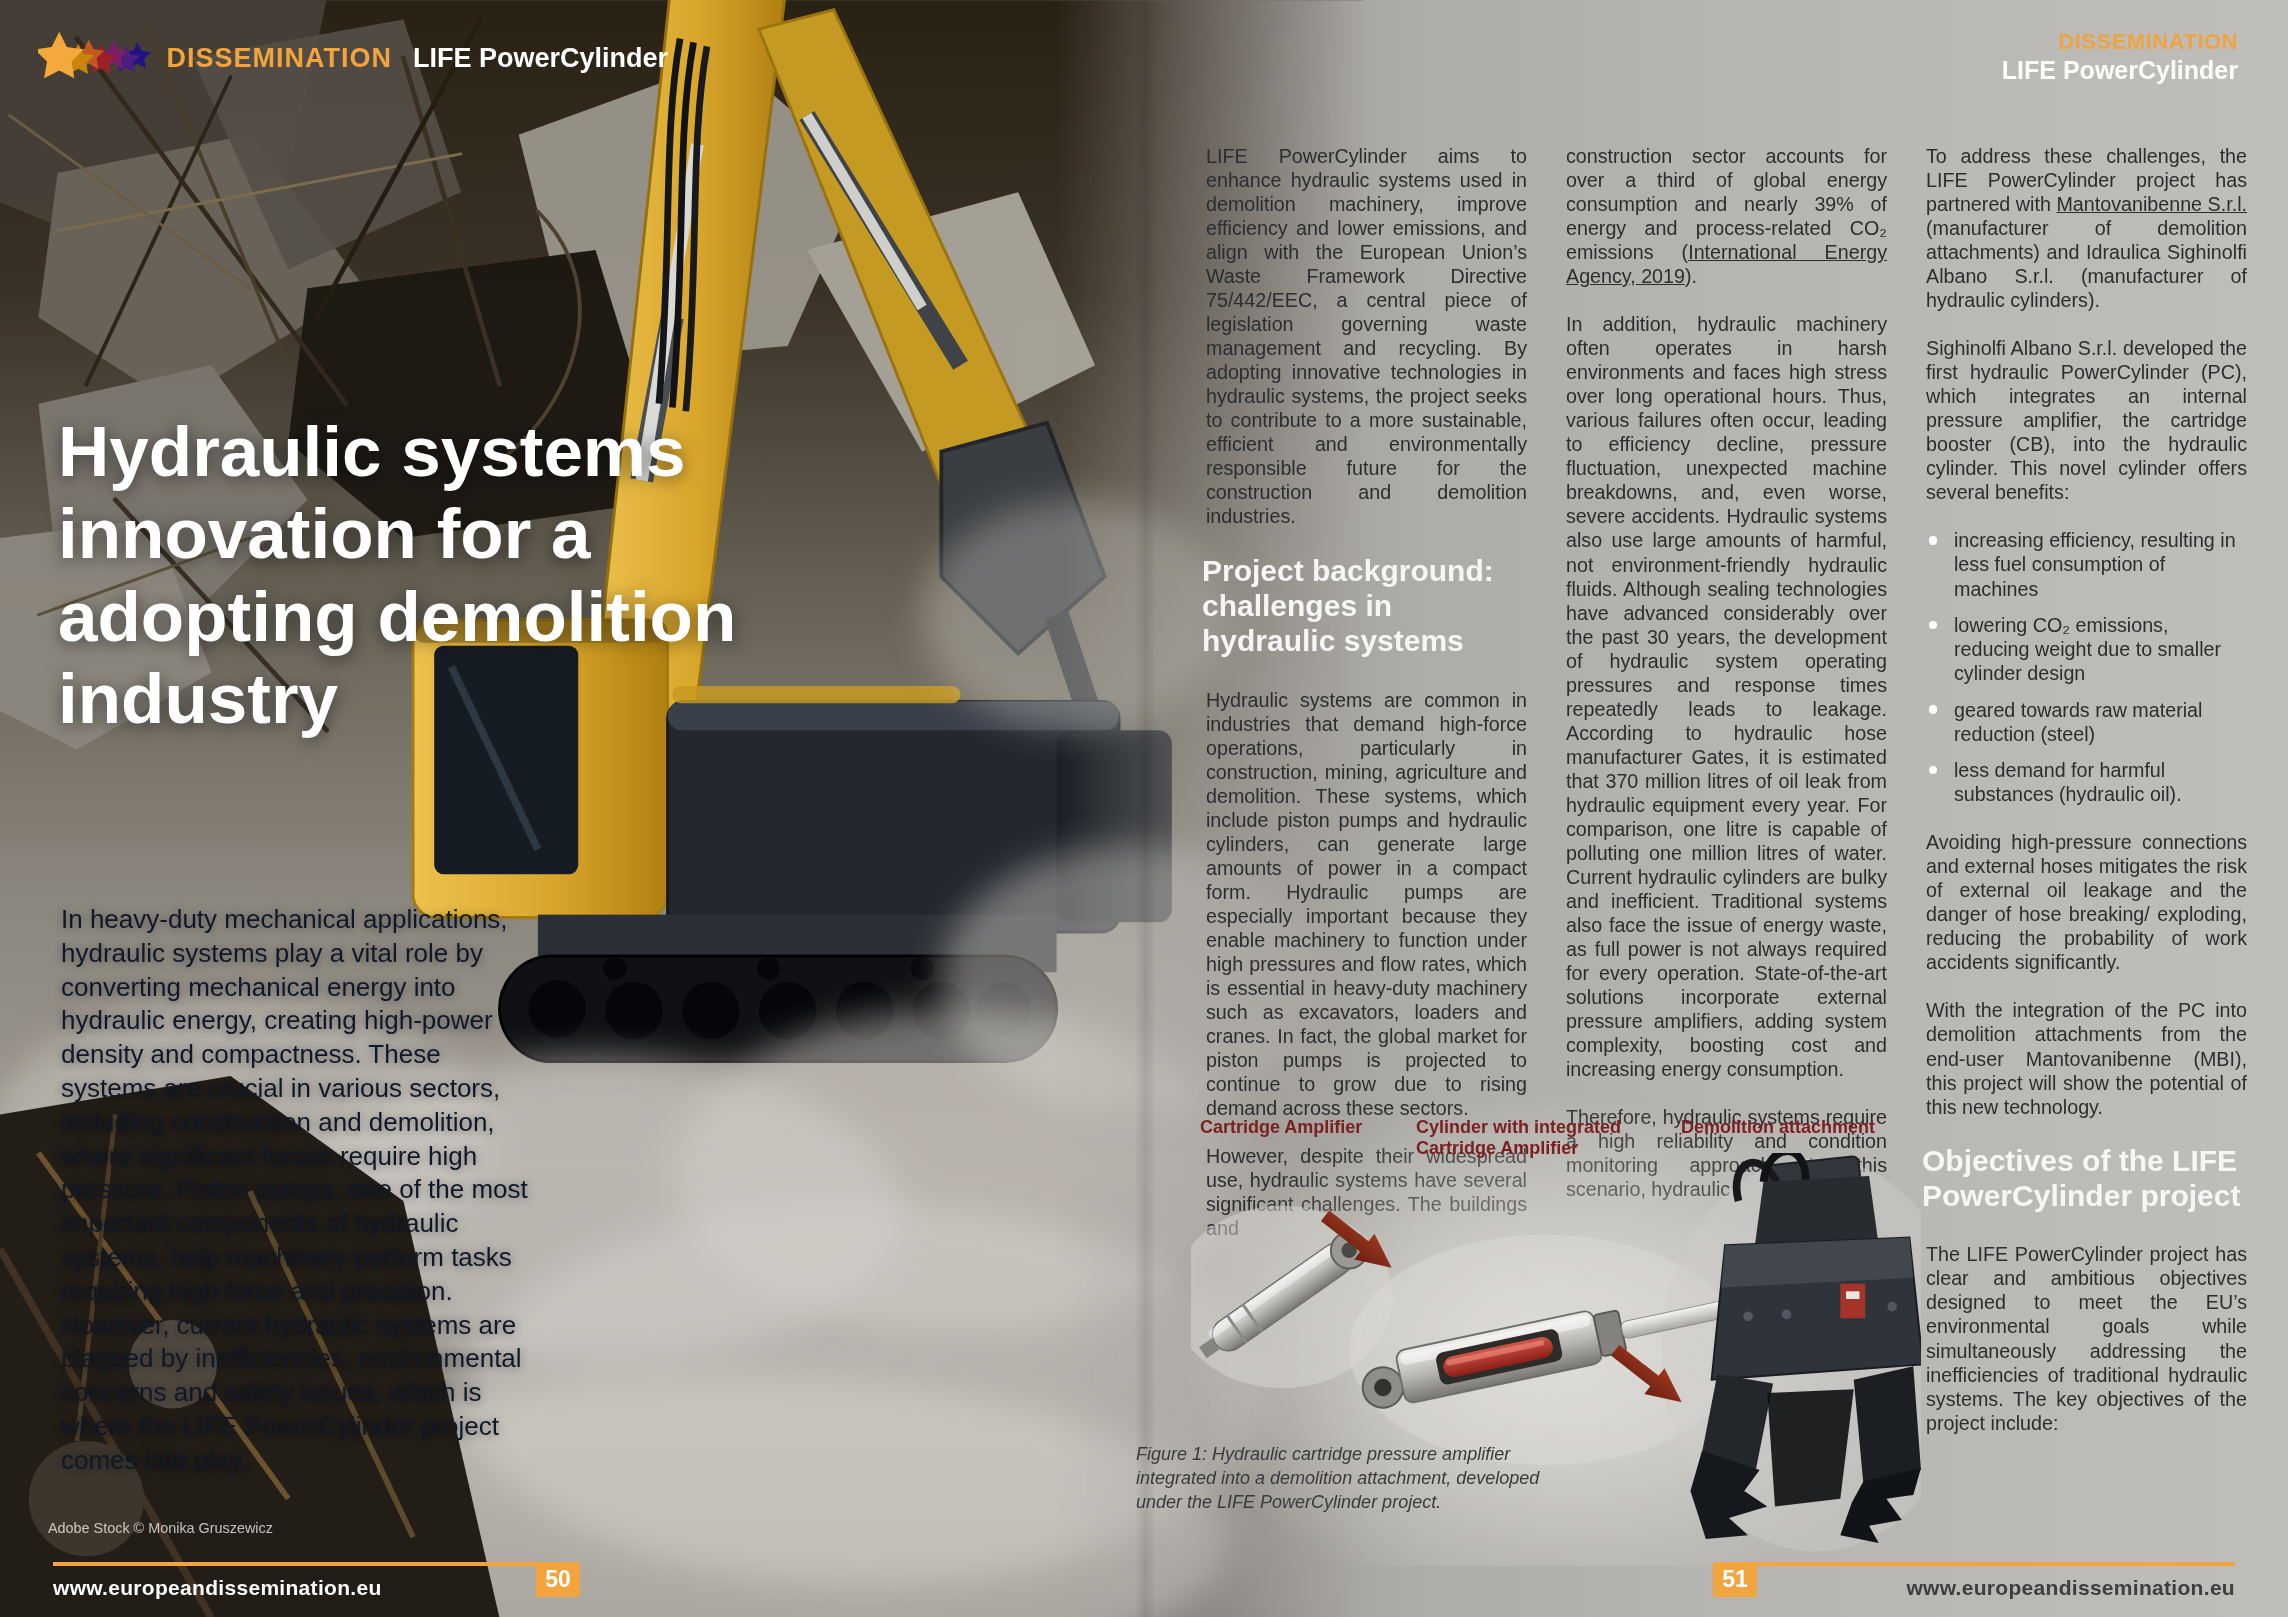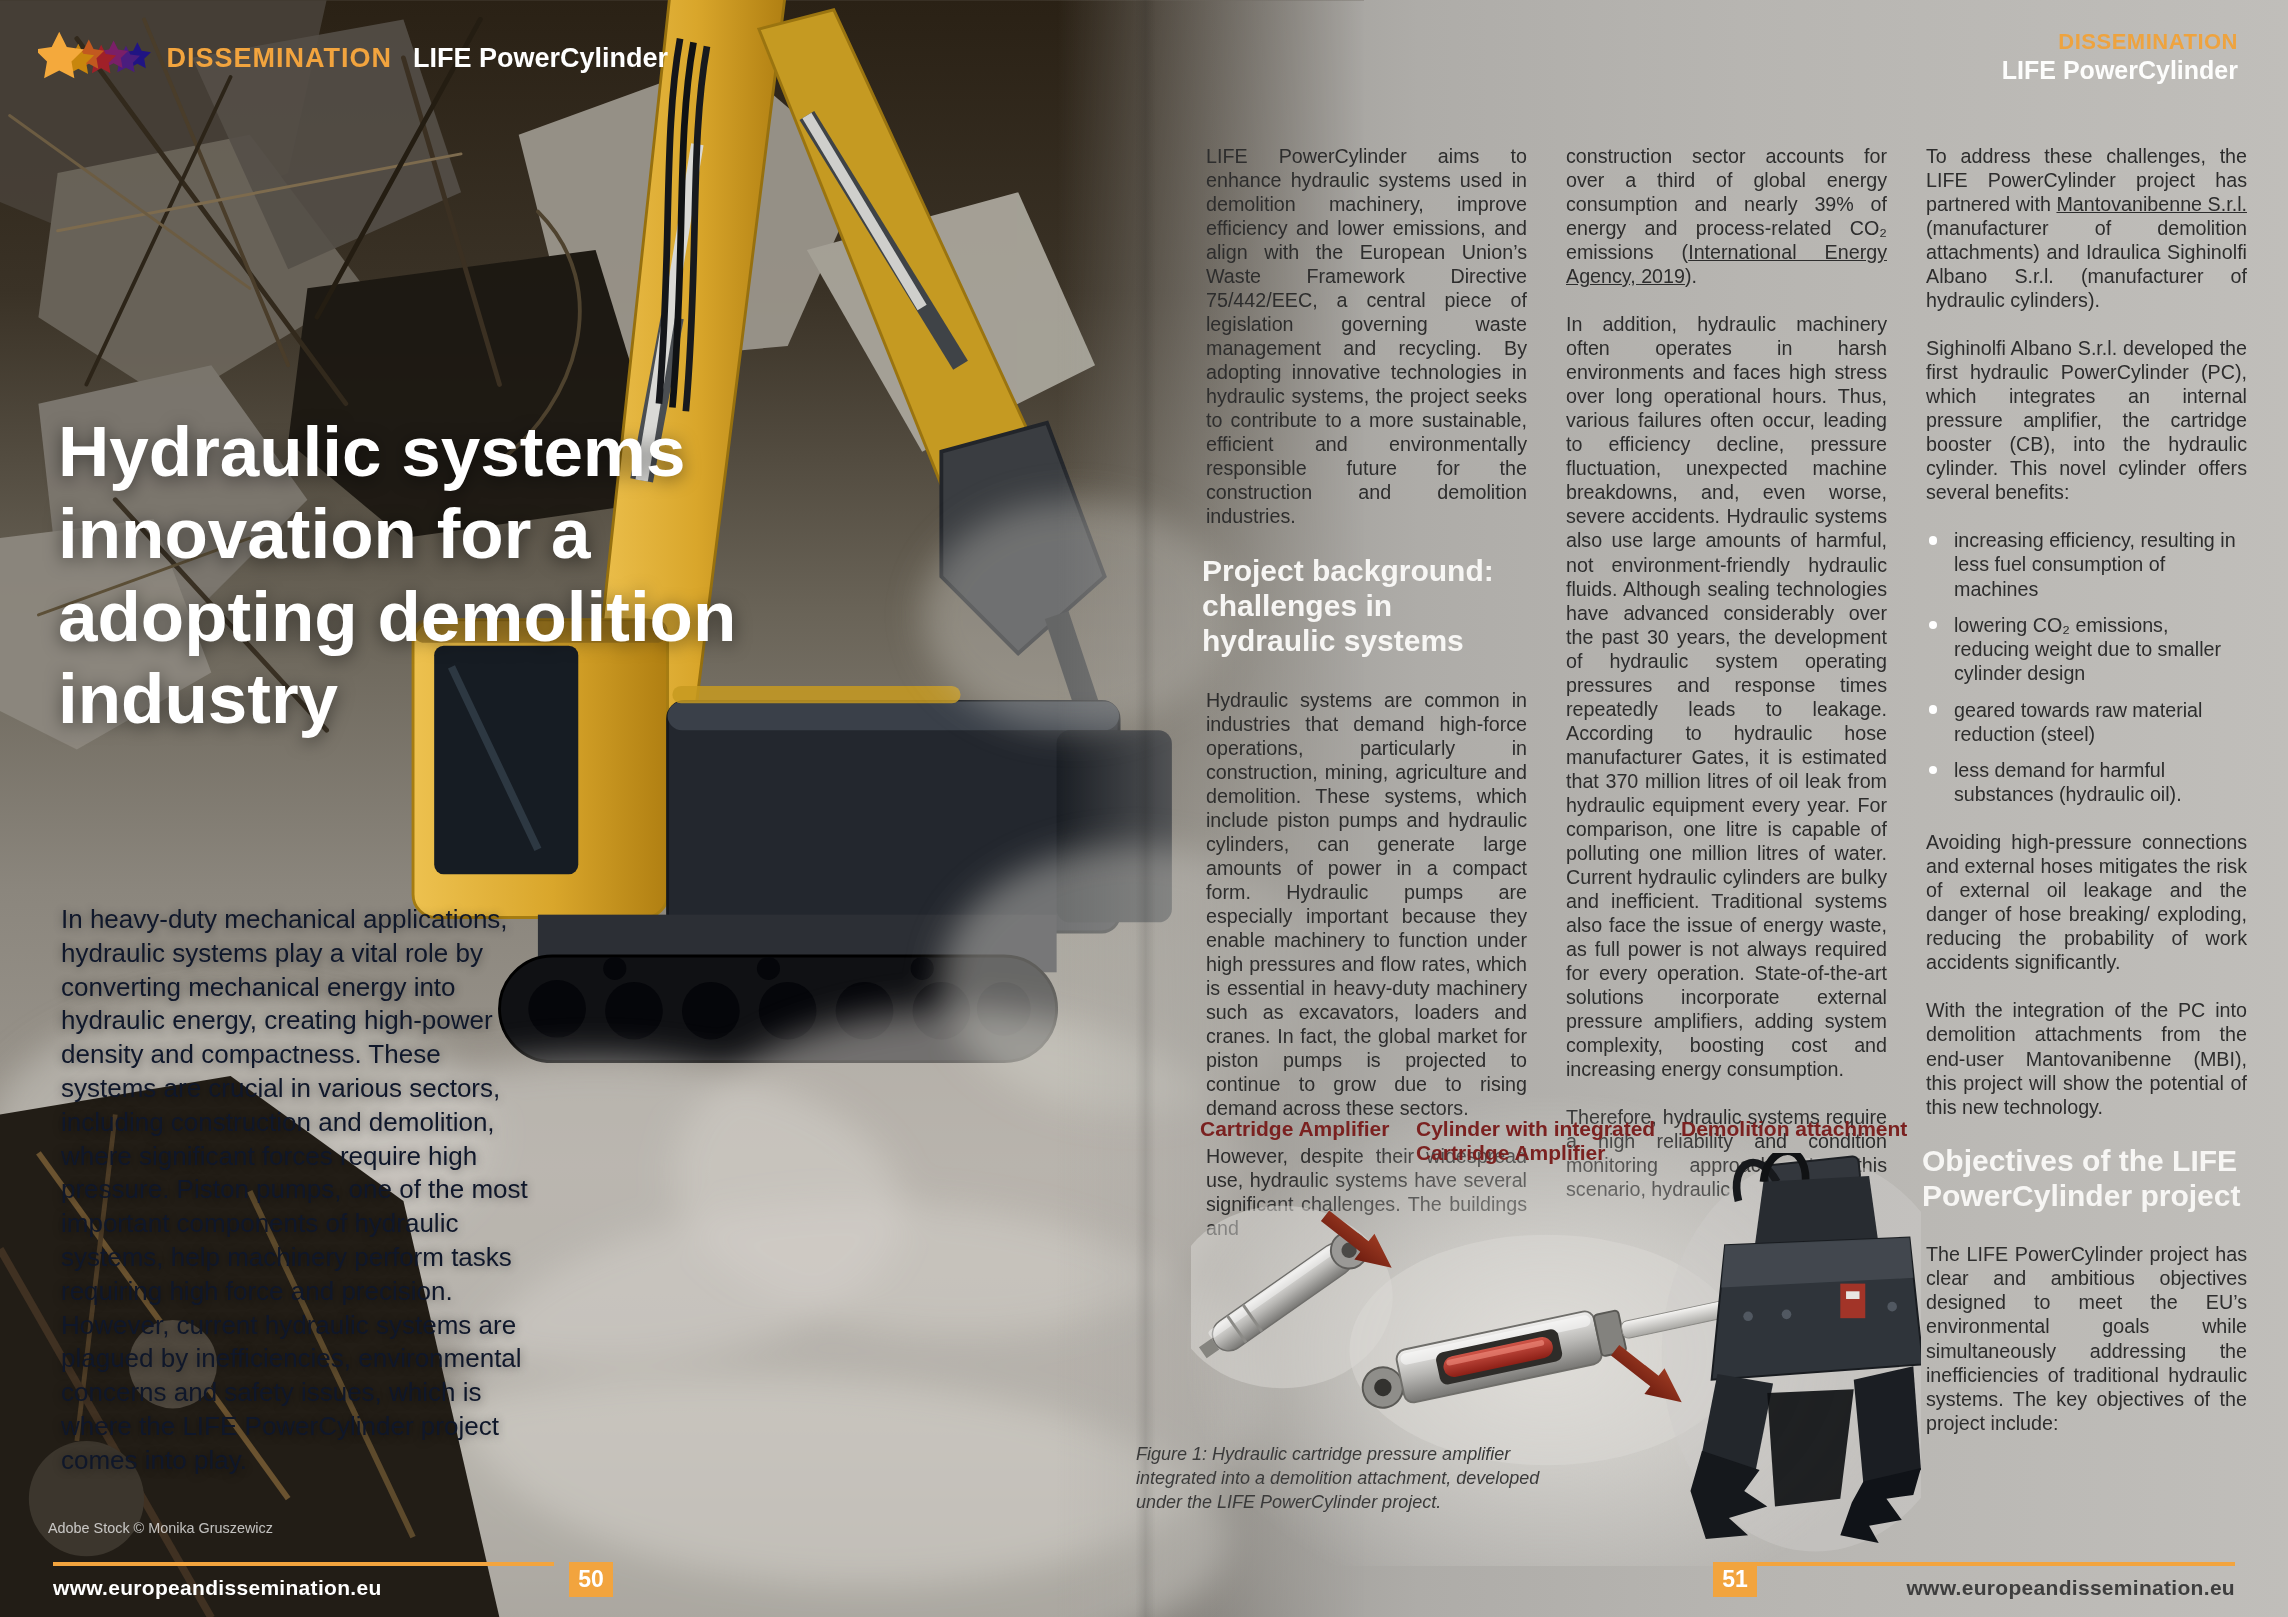--- a/index.html
+++ b/index.html
@@ -38,21 +38,21 @@
 
   
   .f-rule { height:3.8px; background:#f2a43e; top:1562px; }
   .f-rule-l { left:53px; width:501px; }
   .f-rule-r { left:1757px; width:478px; }
   .f-box {
     top:1562px; width:44px; height:35px; background:#f2a43e;
     color:#fff; font-weight:bold; font-size:23px;
     display:flex; align-items:center; justify-content:center;
   }
-  .f-box-l { left:569px; }
+  .f-box-l { left:536px; }
   .f-box-r { left:1713px; }
   .f-url-l { left:53px; top:1576px; color:#fff; font-weight:bold; font-size:21px; letter-spacing:0.3px; }
   .f-url-r { right:53px; top:1576px; color:#3e3e3e; font-weight:bold; font-size:21px; letter-spacing:0.3px; }
 
   
   .col {
     top:144px; width:325px;
     color:#2d2d2d; font-size:19.7px; line-height:1.22; text-align:justify;
   }
   .col p { margin:0 0 24px 4px; }
@@ -67,21 +67,21 @@
   .blist li::before {
     content:""; position:absolute; left:6.7px; top:7.7px;
     width:8.6px; height:8.6px; border-radius:50%; background:#ffffff;
   }
 
   
   .figure-bg {
     left:1187px; top:1095px; width:721px; height:471px;
     background: radial-gradient(ellipse at 50% 55%, rgba(238,236,231,.8) 0%, rgba(238,236,231,0) 72%);
   }
-  .fig-label { color:#7a2120; font-weight:bold; font-size:21px; line-height:1.15; top:1117px; }
+  .fig-label { color:#7a2120; font-weight:bold; font-size:18px; line-height:1.15; top:1117px; }
   .fig-label-1 { left:1200px; width:202px; }
   .fig-label-2 { left:1416px; width:240px; }
   .fig-label-3 { left:1681px; width:240px; }
   .fig-caption {
     left:1136px; top:1443px; width:452px;
     font-size:18px; font-style:italic; color:#3a3a3a; line-height:1.32;
   }
 
   .fold {
     left:1135px; top:0; width:21px; height:1618px;

